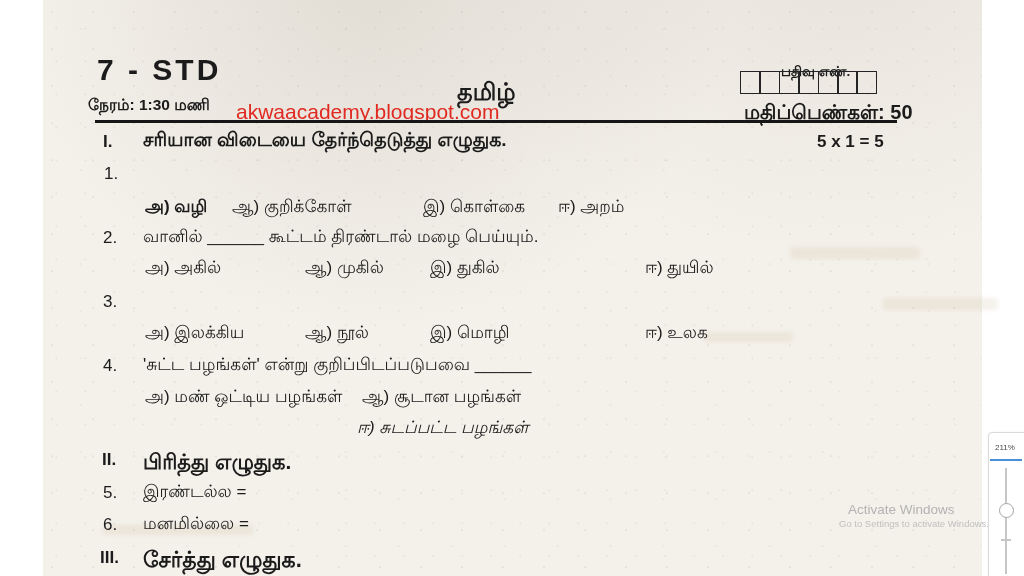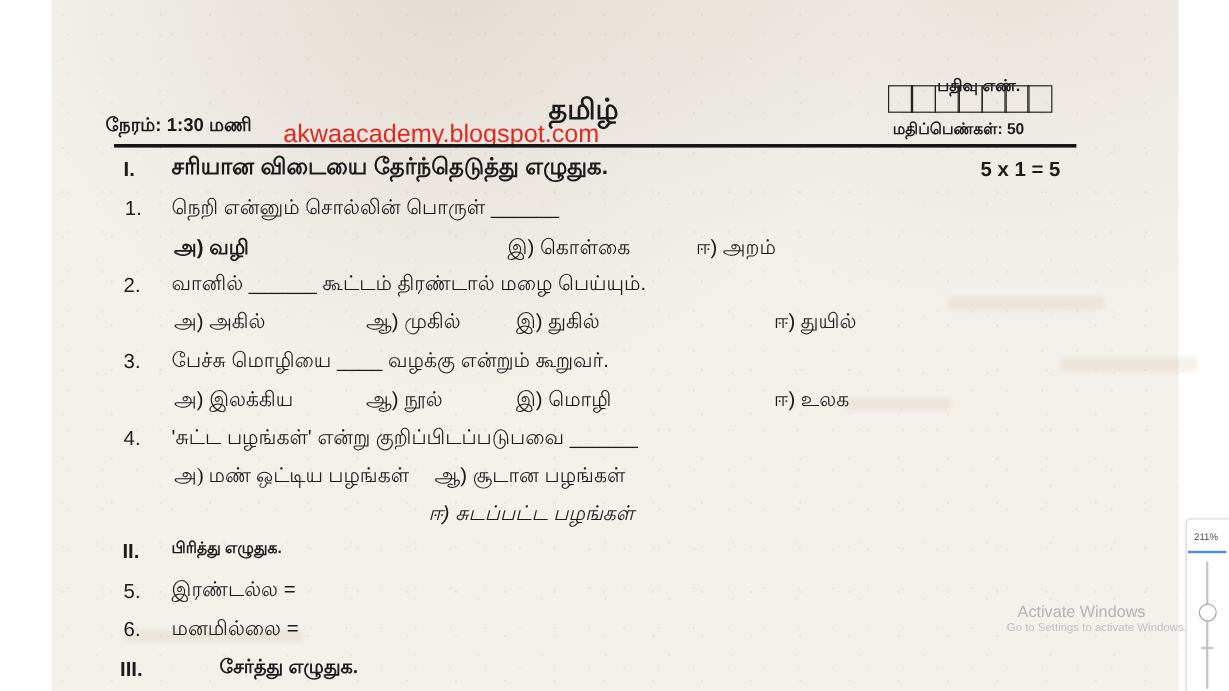--- a/index.html
+++ b/index.html
@@ -41,78 +41,78 @@
 <div class="screen">
 
   <div class="paper">
 
     <div class="blob" style="left:747px;top:247px;width:130px;height:12px;"></div>
     <div class="blob" style="left:840px;top:298px;width:115px;height:12px;"></div>
     <div class="blob" style="left:660px;top:332px;width:90px;height:10px;"></div>
     <div class="blob" style="left:60px;top:525px;width:150px;height:10px;"></div>
   </div>
 
+  <div class="t b" style="left:97px;top:52px;font-size:30px;letter-spacing:3px;">7 - STD</div>
   <div class="t b" style="left:457px;top:78px;font-size:24px;">தமிழ்</div>
   <div class="t b" style="left:88px;top:96px;font-size:15.5px;">நேரம்: 1:30 மணி</div>
   <div class="t url" style="left:236px;top:99px;">akwaacademy.blogspot.com</div>
 
   <div class="t b" style="left:781px;top:64px;font-size:13.5px;">பதிவு எண்.</div>
   <div class="regrow" style="left:740px;top:71px;">
     <div class="regbox"></div>
     <div class="regbox"></div>
     <div class="regbox"></div>
     <div class="regbox"></div>
     <div class="regbox"></div>
     <div class="regbox"></div>
     <div class="regbox"></div>
   </div>
-  <div class="t b" style="left:744px;top:100px;font-size:13px;">மதிப்பெண்கள்: 50</div>
+  <div class="t b" style="left:744px;top:100px;font-size:20px;">மதிப்பெண்கள்: 50</div>
 
   <div class="rule" style="left:95px;top:120px;width:802px;height:3px;"></div>
 
   <div class="t b" style="left:103px;top:132px;">I.</div>
   <div class="t b" style="left:143px;top:129px;font-size:19px;text-align:center;">சரியான விடையை தேர்ந்தெடுத்து எழுதுக.</div>
   <div class="t b" style="left:817px;top:132px;">5 x 1 = 5</div>
 
   <div class="t" style="left:104px;top:164px;">1.</div>
-  <div class="t" style="left:143px;top:163px;">நெறி என்னும் சொல்லின் பொருள் ______</div>
   <div class="t" style="left:145px;top:197px;font-weight:bold;">அ) வழி</div>
+  <div class="t" style="left:232px;top:197px;">ஆ) குறிக்கோள்</div>
   <div class="t" style="left:423px;top:197px;">இ) கொள்கை</div>
-  <div class="t" style="left:580px;top:197px;">ஈ) அறம்</div>
+  <div class="t" style="left:558px;top:197px;">ஈ) அறம்</div>
 
   <div class="t" style="left:103px;top:228px;">2.</div>
   <div class="t" style="left:143px;top:227px;">வானில் ______ கூட்டம் திரண்டால் மழை பெய்யும்.</div>
   <div class="t" style="left:145px;top:258px;">அ) அகில்</div>
   <div class="t" style="left:305px;top:258px;text-align:center;">ஆ) முகில்</div>
   <div class="t" style="left:430px;top:258px;">இ) துகில்</div>
   <div class="t" style="left:645px;top:258px;">ஈ) துயில்</div>
 
   <div class="t" style="left:103px;top:292px;">3.</div>
-  <div class="t" style="left:143px;top:291px;">பேச்சு மொழியை ____ வழக்கு என்றும் கூறுவர்.</div>
   <div class="t" style="left:145px;top:323px;">அ) இலக்கிய</div>
   <div class="t" style="left:305px;top:323px;">ஆ) நூல்</div>
   <div class="t" style="left:430px;top:323px;">இ) மொழி</div>
   <div class="t" style="left:645px;top:323px;">ஈ) உலக</div>
 
   <div class="t" style="left:103px;top:356px;">4.</div>
   <div class="t" style="left:143px;top:355px;">'சுட்ட பழங்கள்' என்று குறிப்பிடப்படுபவை ______</div>
-  <div class="t" style="left:145px;top:387px;font-family:Liberation Serif, serif;">அ) மண் ஒட்டிய பழங்கள்</div>
+  <div class="t" style="left:145px;top:387px;">அ) மண் ஒட்டிய பழங்கள்</div>
   <div class="t" style="left:362px;top:387px;">ஆ) சூடான பழங்கள்</div>
   <div class="t" style="left:357px;top:418px;font-style:italic;">ஈ) சுடப்பட்ட பழங்கள்</div>
 
   <div class="t b" style="left:102px;top:450px;">II.</div>
-  <div class="t b" style="left:143px;top:449px;font-size:13px;">பிரித்து எழுதுக.</div>
+  <div class="t b" style="left:143px;top:449px;font-size:21px;">பிரித்து எழுதுக.</div>
 
   <div class="t" style="left:103px;top:483px;">5.</div>
   <div class="t" style="left:143px;top:482px;">இரண்டல்ல =</div>
   <div class="t" style="left:103px;top:515px;">6.</div>
   <div class="t" style="left:143px;top:514px;">மனமில்லை =</div>
 
   <div class="t b" style="left:100px;top:548px;">III.</div>
-  <div class="t b" style="left:143px;top:547px;font-size:16px;margin-left:40px;">சேர்த்து எழுதுக.</div>
+  <div class="t b" style="left:143px;top:547px;font-size:22px;">சேர்த்து எழுதுக.</div>
 
   <div class="t aw1" style="left:848px;top:502px;">Activate Windows</div>
   <div class="t aw2" style="left:839px;top:518px;">Go to Settings to activate Windows.</div>
 
   <div class="zoompanel"></div>
   <div class="zoompct t" style="font-size:8px;">211%</div>
   <div class="zoomline"></div>
   <div class="ztrack"></div>
   <div class="zthumb"></div>
   <div class="ztick"></div>

